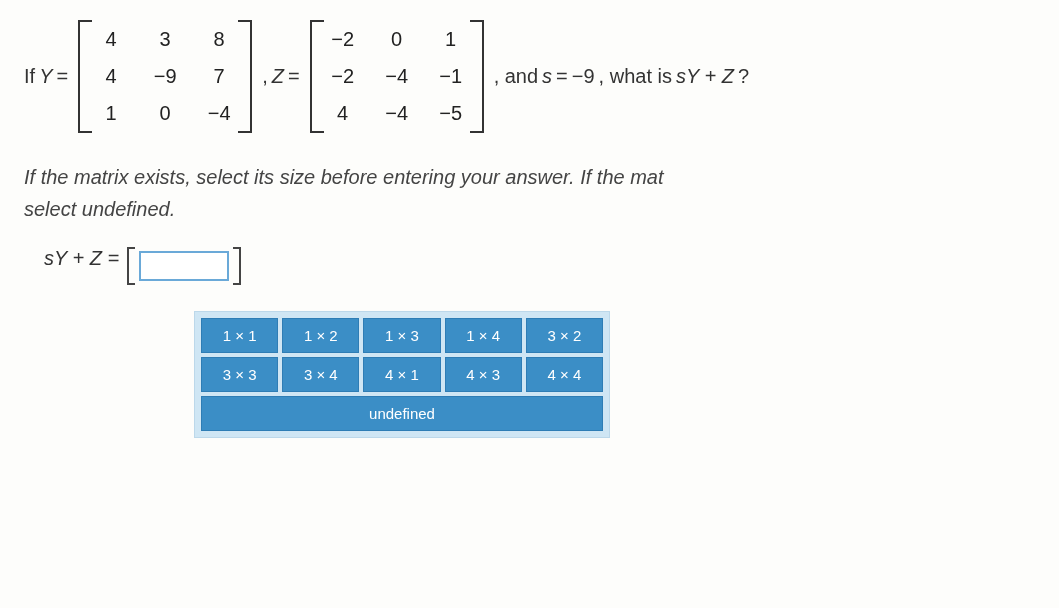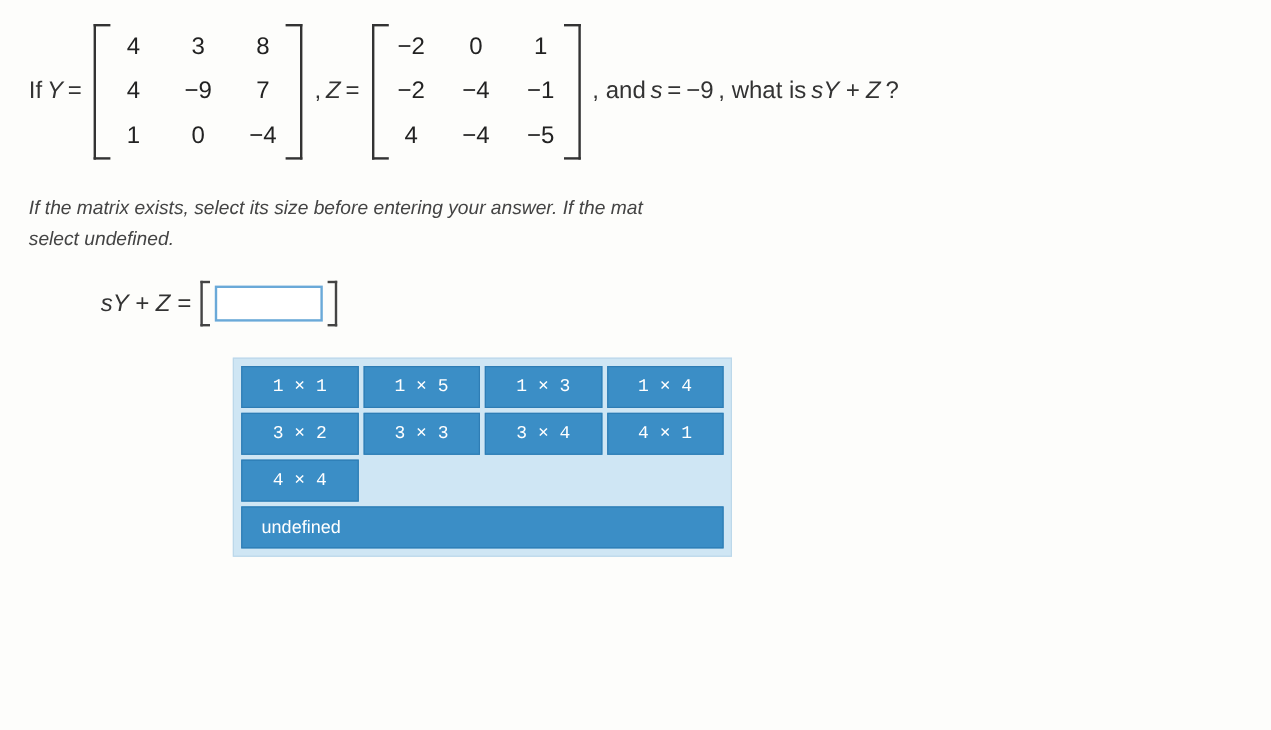--- a/index.html
+++ b/index.html
@@ -37,33 +37,33 @@
     grid-template-columns: repeat(3, auto);
     column-gap: 28px;
     row-gap: 14px;
     padding: 8px 6px;
     font-size: 20px;
     color:#222;
   }
   .mat-grid span { text-align: center; min-width: 26px; display:inline-block;}
   .instruct {
     font-style: italic;
-    font-size: 16px;
+    font-size: 20px;
     color: #444;
     margin-top: 28px;
     line-height: 1.6;
   }
   .ans-line {
     margin-top: 22px;
     font-size: 20px;
     font-style: italic;
     color: #333;
     display:flex;
-    align-items:center;
-    margin-left: 60px;
+    align-items:flex-start;
+    margin-left: 20px;
   }
   .ans-box-outer {
     display:inline-flex;
     align-items:center;
     margin-left: 8px;
     font-style: normal;
   }
   .ob-l, .ob-r {
     width:6px;
     align-self:stretch;
@@ -86,40 +86,39 @@
     margin-top: 26px;
     margin-left: 170px;
     width: 416px;
     background: #cfe6f4;
     border: 1px solid #bcd8ea;
     padding: 6px;
     box-sizing: border-box;
   }
   .size-grid {
     display:grid;
-    grid-template-columns: repeat(4, 1fr);
+    grid-template-columns: repeat(5, 1fr);
     gap: 4px;
-    font-family: Liberation Mono, monospace;
   }
   .size-btn {
     background: #3b8ec6;
     color: #fff;
     text-align:center;
     padding: 8px 0;
     border: 1px solid #2e7db5;
     font-size: 15px;
     cursor: pointer;
     font-family: inherit;
   }
   .undef-btn {
     margin-top: 4px;
     background: #3b8ec6;
     color:#fff;
-    text-align:left;
-    padding: 8px 16px;
+    text-align:center;
+    padding: 8px 0;
     border:1px solid #2e7db5;
     font-size: 15px;
     cursor:pointer;
     font-family: inherit;
   }
 </style>
 </head>
 <body>
 
 <div class="line1">
@@ -182,23 +181,24 @@
   <span class="ans-box-outer">
     <span class="ob-l"></span>
     <input class="ans-input" type="text" style="">
     <span class="ob-r"></span>
   </span>
 </div>
 
 <div class="size-panel">
   <div class="size-grid">
     <div class="size-btn">1 × 1</div>
-    <div class="size-btn">1 × 5</div>
+    <div class="size-btn">1 × 2</div>
     <div class="size-btn">1 × 3</div>
     <div class="size-btn">1 × 4</div>
     <div class="size-btn">3 × 2</div>
     <div class="size-btn">3 × 3</div>
     <div class="size-btn">3 × 4</div>
     <div class="size-btn">4 × 1</div>
+    <div class="size-btn">4 × 3</div>
     <div class="size-btn">4 × 4</div>
   </div>
   <div class="undef-btn">undefined</div>
 </div>
 
 </body></html>

